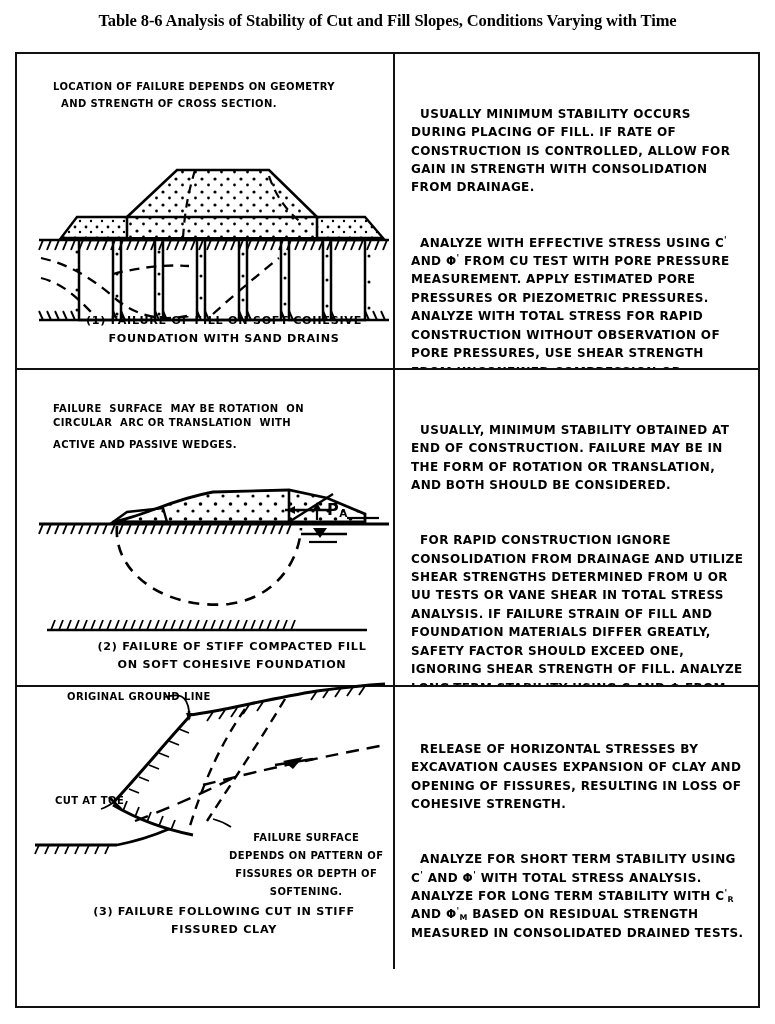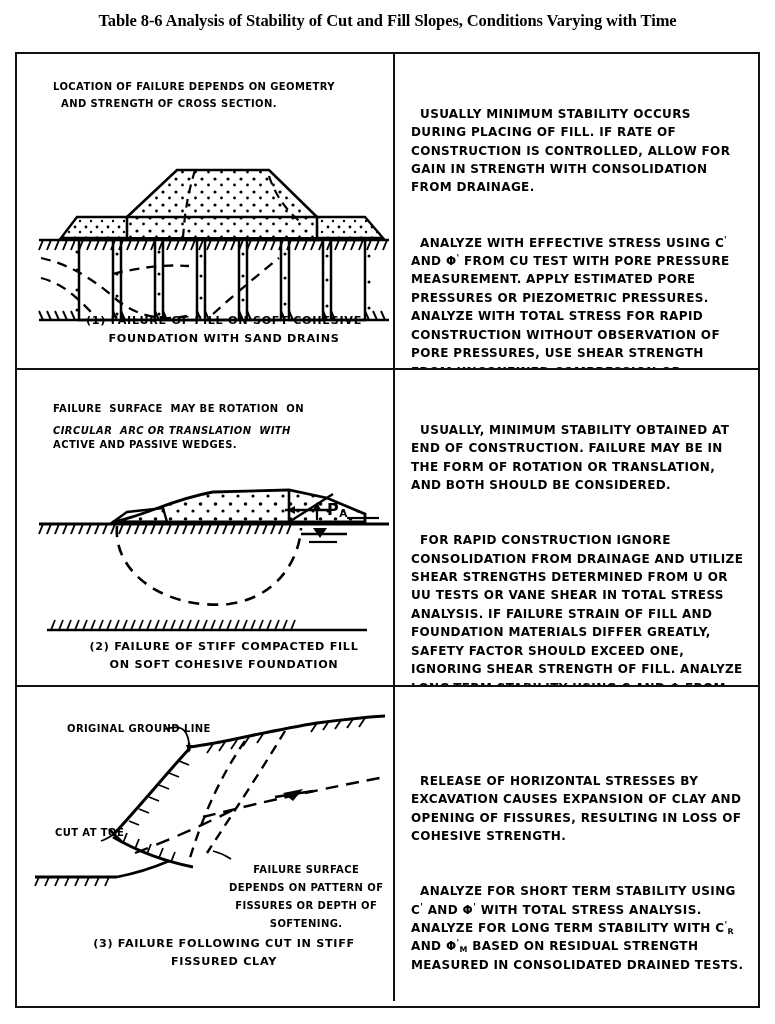--- a/index.html
+++ b/index.html
@@ -23,21 +23,21 @@
   .table{
     position:absolute;left:15px;top:52px;
     width:745px;height:956px;
     border:2.5px solid #111;
     box-sizing:border-box;
     background:#fff;
   }
   .row{position:absolute;left:0;width:100%;box-sizing:border-box;}
   .row.r1{top:0;height:316px;border-bottom:2.5px solid #111;}
   .row.r2{top:316px;height:317px;border-bottom:2.5px solid #111;}
-  .row.r3{top:629px;height:318px;border-radius:31px;}
+  .row.r3{top:597px;height:318px;border-radius:31px;}
 
   .cell-fig{position:absolute;left:0;top:0;width:378px;height:100%;
             border-right:2.5px solid #111;box-sizing:border-box;overflow:hidden;}
   .cell-txt{position:absolute;left:378px;top:0;right:0;height:100%;
             box-sizing:border-box;overflow:hidden;}
 
   
   .hand{
     font-family:"DejaVu Sans",sans-serif;
     font-weight:bold;
@@ -235,21 +235,21 @@
           <p>  USUALLY MINIMUM STABILITY OCCURS DURING PLACING OF FILL. IF RATE OF CONSTRUCTION IS CONTROLLED, ALLOW FOR GAIN IN STRENGTH WITH CONSOLIDATION FROM DRAINAGE.</p>
           <p><span>  ANALYZE WITH EFFECTIVE STRESS USING c</span><sup>'</sup><span> AND </span><span>ϕ</span><sup>'</sup><span> FROM CU TEST WITH PORE PRESSURE MEASUREMENT. APPLY ESTIMATED PORE PRESSURES OR PIEZOMETRIC PRESSURES. ANALYZE WITH TOTAL STRESS FOR RAPID CONSTRUCTION WITHOUT OBSERVATION OF PORE PRESSURES, USE SHEAR STRENGTH FROM UNCONFINED COMPRESSION OR UNCONSOLIDATED UNDRAINED TRIAXIAL.</span></p>
         </div>
       </div>
     </div>
 
     <div class="row r2">
 
       <div class="cell-fig">
         <div class="fig-label" style="left:36px;top:30px;">FAILURE  SURFACE  MAY BE ROTATION  ON</div>
-        <div class="fig-label" style="left:36px;top:52px;font-style:italic;">CIRCULAR  ARC OR TRANSLATION  WITH</div>
+        <div class="fig-label" style="left:36px;top:44px;">CIRCULAR  ARC OR TRANSLATION  WITH</div>
         <div class="fig-label" style="left:36px;top:66px;">ACTIVE AND PASSIVE WEDGES.</div>
 
         <svg width="378" height="175" viewBox="0 0 378 175" style="position:absolute;left:0;top:100px;">
           <defs>
             <pattern id="dots2" width="15" height="15" patternUnits="userSpaceOnUse">
               <circle cx="3.5" cy="4" r="1.8" fill="#000"></circle>
               <circle cx="11" cy="11" r="1.6" fill="#000"></circle>
             </pattern>
           </defs>
 
@@ -341,21 +341,21 @@
             <line x1="242" y1="160" x2="246" y2="150"></line>
               <line x1="250" y1="160" x2="254" y2="150"></line>
             <line x1="258" y1="160" x2="262" y2="150"></line>
               <line x1="266" y1="160" x2="270" y2="150"></line>
             <line x1="274" y1="160" x2="278" y2="150"></line>
           </g>
         </svg>
 
         <div class="fig-label" style="left:310px;top:131px;font-size:16px;"><span>P</span><sub>A</sub></div>
 
-        <div class="fig-caption" style="top:268px;">(2)  FAILURE OF STIFF COMPACTED FILL
+        <div class="fig-caption" style="top:268px;padding-left:8px;">(2)  FAILURE OF STIFF COMPACTED FILL
 ON SOFT COHESIVE FOUNDATION</div>
       </div>
 
       <div class="cell-txt">
         <div class="txtblock hand">
           <p>  USUALLY, MINIMUM STABILITY OBTAINED AT END OF CONSTRUCTION. FAILURE MAY BE IN THE FORM OF ROTATION OR TRANSLATION, AND BOTH SHOULD BE CONSIDERED.</p>
           <p><span>  FOR RAPID CONSTRUCTION IGNORE CONSOLIDATION FROM DRAINAGE AND UTILIZE SHEAR STRENGTHS DETERMINED FROM U OR UU TESTS OR VANE SHEAR IN TOTAL STRESS ANALYSIS. IF FAILURE STRAIN OF FILL AND FOUNDATION MATERIALS DIFFER GREATLY, SAFETY FACTOR SHOULD EXCEED ONE, IGNORING SHEAR STRENGTH OF FILL. ANALYZE LONG-TERM STABILITY USING c</span><span> AND </span><span>ϕ</span><span> FROM CU TESTS WITH EFFECTIVE STRESS ANALYSIS, APPLYING PORE PRESSURES OF GROUNDWATER ONLY.</span></p>
         </div>
       </div>
     </div>

